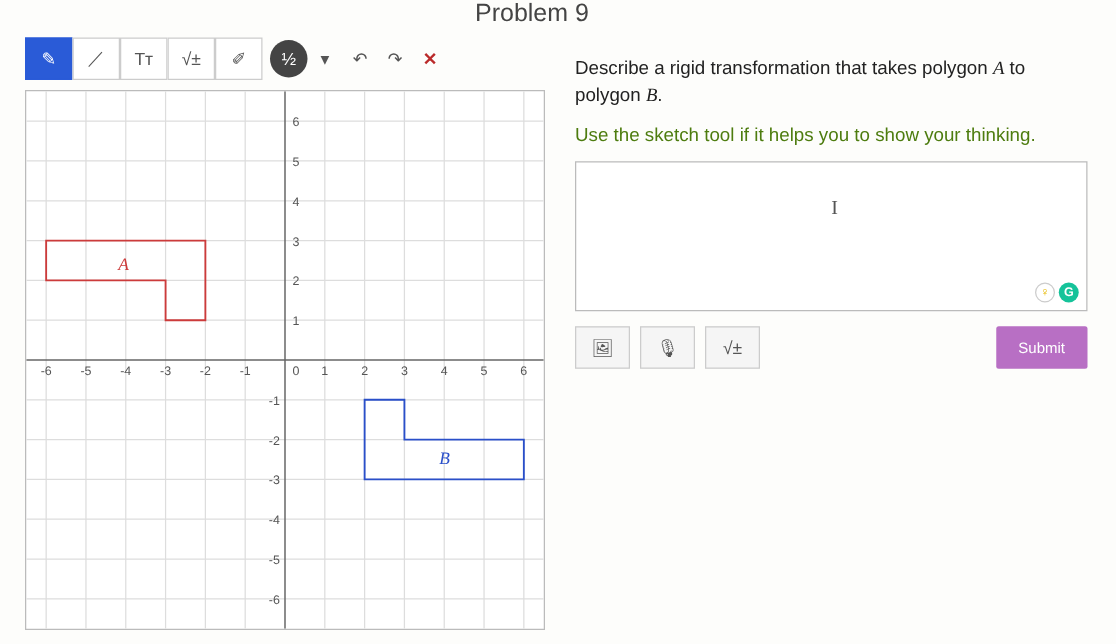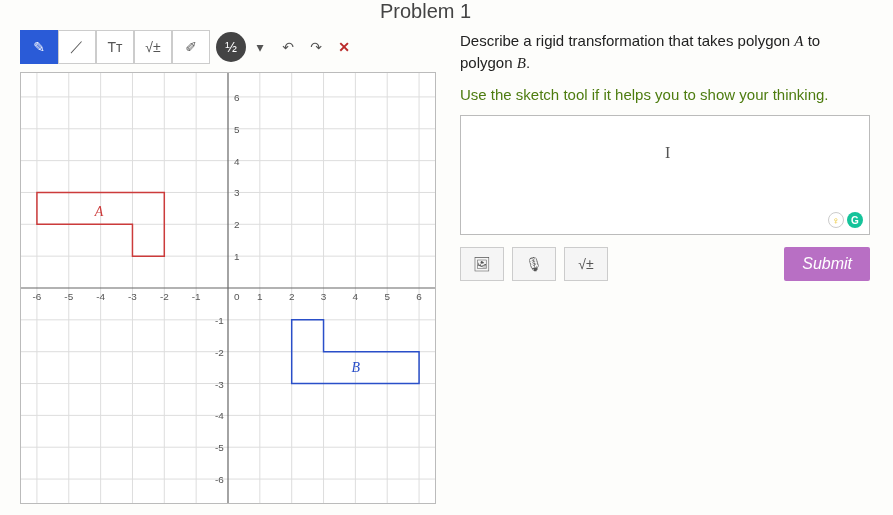--- a/index.html
+++ b/index.html
@@ -73,21 +73,21 @@
   .grid-svg { width: 100%; height: 100%; display:block; }
   .gridline { stroke: #ddd; stroke-width: 1; }
   .axis { stroke: #666; stroke-width: 1.2; }
   .tick-label { font-size: 10px; fill: #555; font-family: Arial; }
   .polyA { fill: none; stroke: #cc3b3b; stroke-width: 1.5; }
   .polyB { fill: none; stroke: #2a4fc9; stroke-width: 1.5; }
   .poly-label { font-style: italic; font-family: 'Times New Roman', serif; font-size: 14px; }
 
   .right-pane {
     position: absolute;
-    top: 30px;
+    top: 44px;
     left: 460px;
     width: 410px;
   }
   .prompt-text {
     font-size: 15px;
     line-height: 1.4;
     color: #222;
     margin-bottom: 10px;
   }
   .prompt-text .mathv { font-style: italic; font-family: 'Times New Roman', serif; }
@@ -146,30 +146,29 @@
     color: #555;
     cursor: pointer;
   }
   .submit-btn {
     margin-left: auto;
     height: 34px;
     padding: 0 18px;
     background: #b86fc4;
     color: #fff;
     border: none;
-    font-size: 16px;
+    font-size: 12px;
     cursor: pointer;
     border-radius: 2px;
-    font-style: italic;
   }
 </style>
 </head>
 <body>
 
-<div class="title">Problem 1</div>
+<div class="title">Problem 9</div>
 
 <div class="left-pane">
   <div class="toolbar">
     <div class="tool sel">✎</div>
     <div class="tool">／</div>
     <div class="tool">Tᴛ</div>
     <div class="tool">√±</div>
     <div class="tool">✐</div>
     <div class="tool circle">½</div>
     <div class="tool plain">▾</div>

